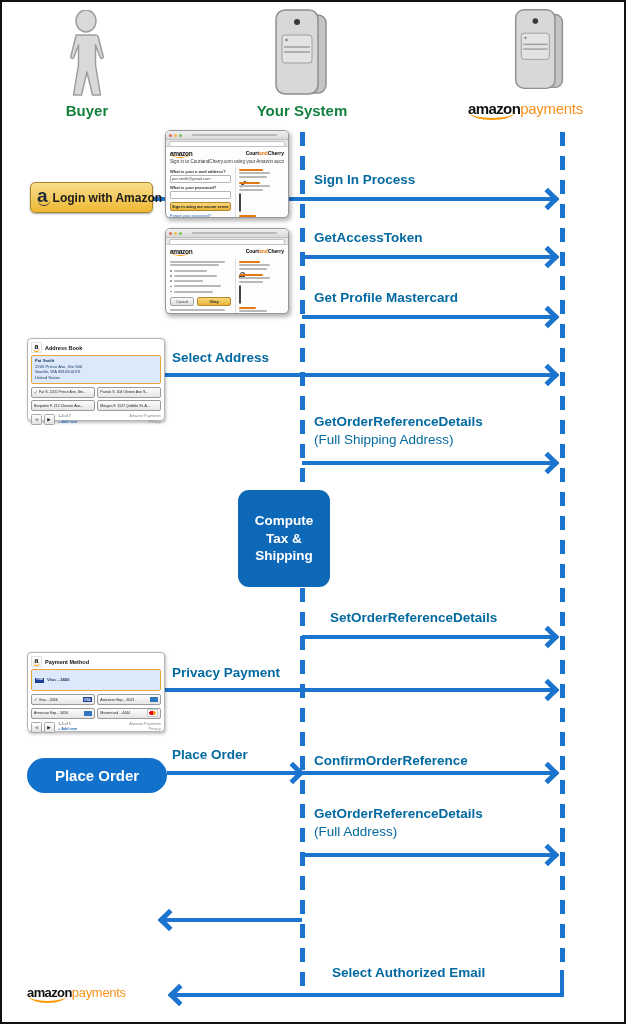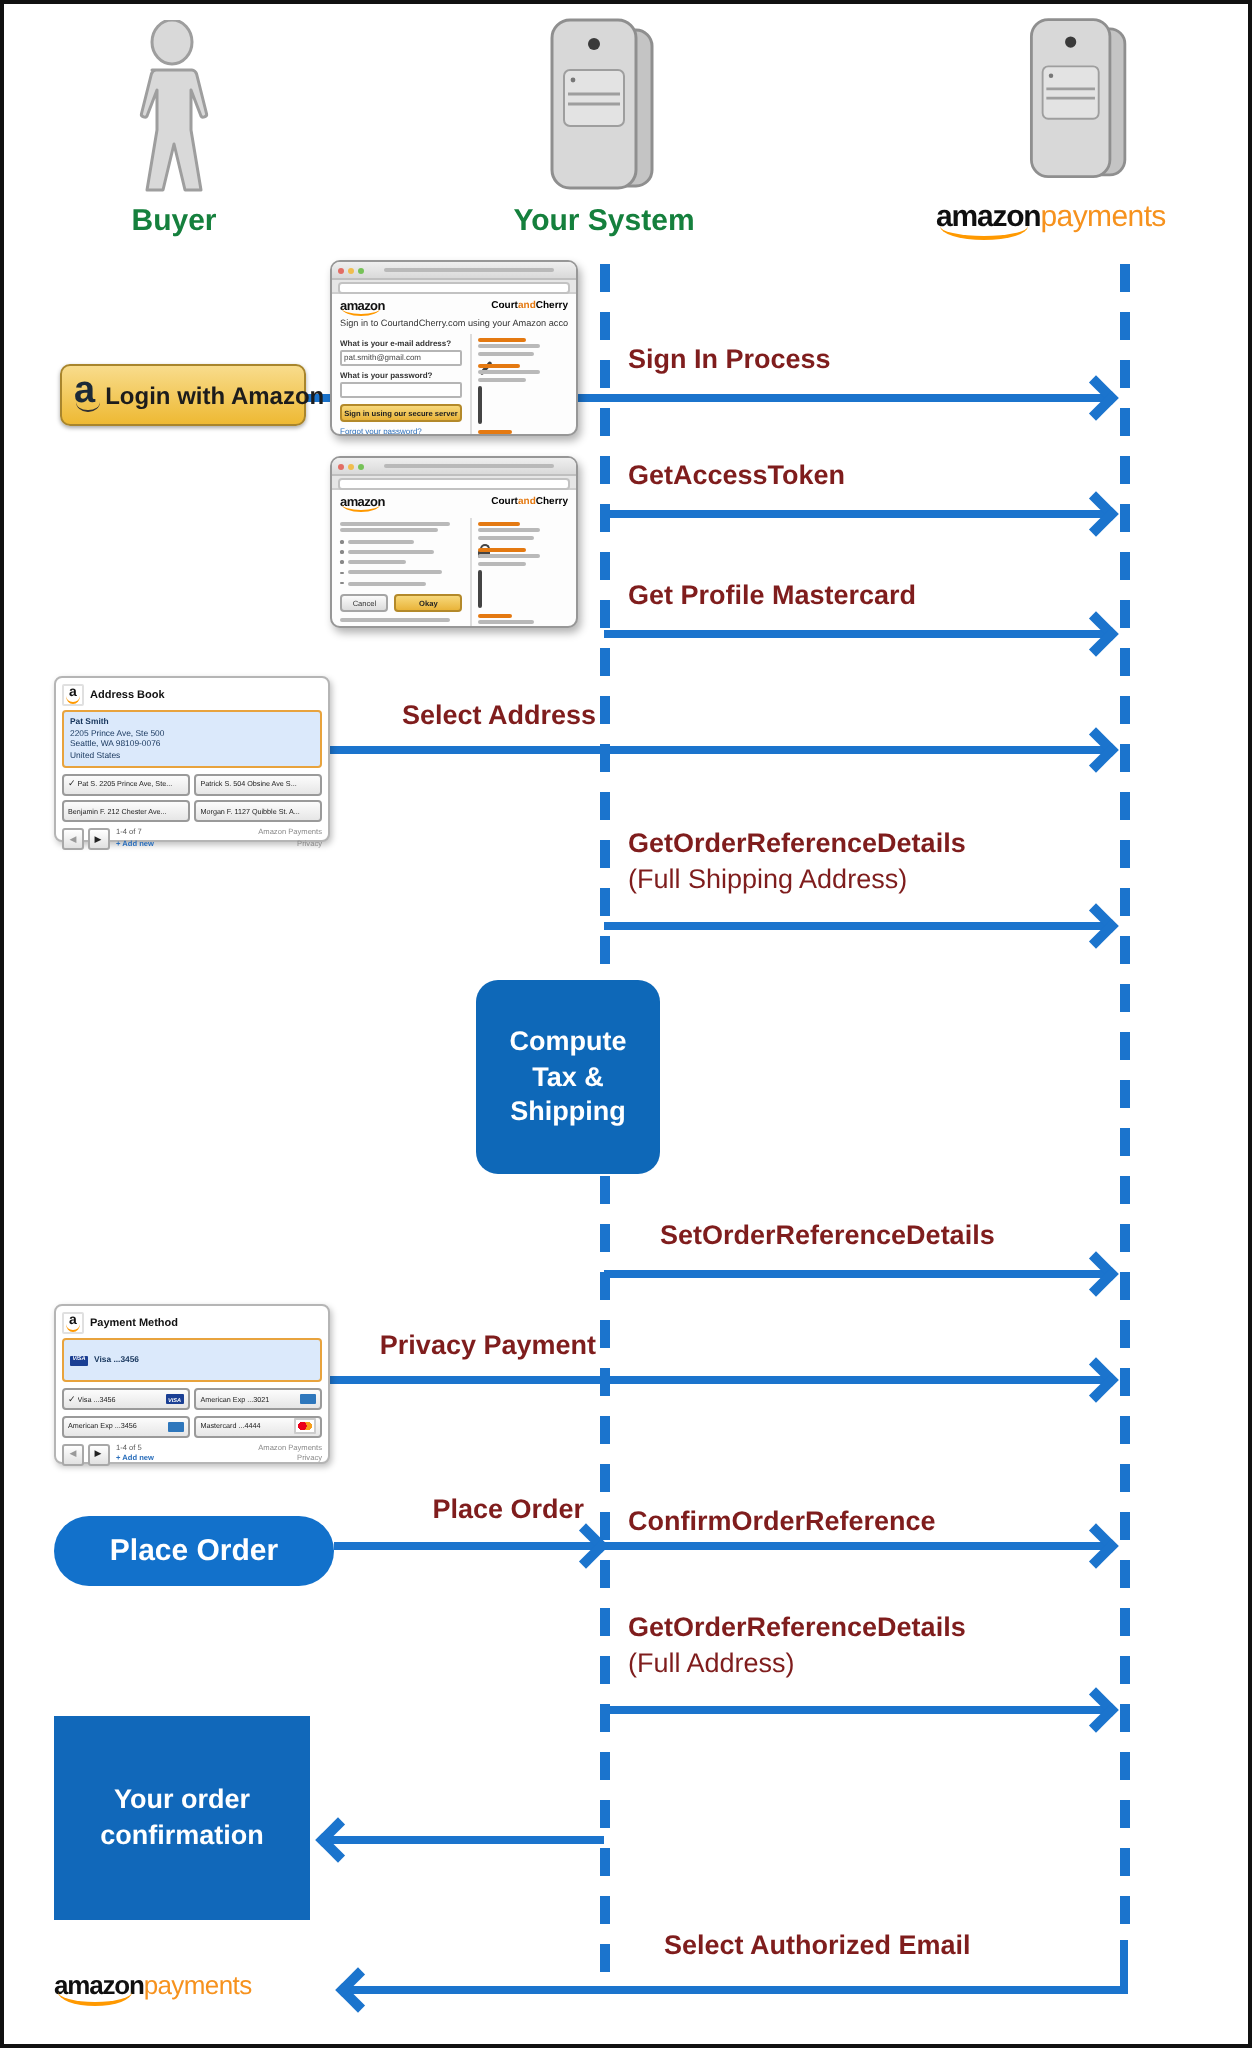--- a/index.html
+++ b/index.html
@@ -20,23 +20,23 @@
 
   
   .lifeline{position:absolute;width:5px;z-index:1;
      background:repeating-linear-gradient(to bottom,#1b74cd 0 14px,transparent 14px 24px);}
   .line{position:absolute;height:4px;background:#1b74cd;z-index:1;}
   .vline{position:absolute;width:4px;background:#1b74cd;z-index:1;}
   .hr,.hl{position:absolute;width:16px;height:16px;box-sizing:border-box;
      border-top:5px solid #1b74cd;border-right:5px solid #1b74cd;z-index:1;}
   .hr{transform:rotate(45deg);}
   .hl{transform:rotate(-135deg);}
-  .msg{position:absolute;font-size:13.5px;font-weight:bold;color:#7f1d1d;z-index:2;white-space:nowrap;}
+  .msg{position:absolute;font-size:13.5px;font-weight:bold;color:#0369a1;z-index:2;white-space:nowrap;}
   .msg.sub{font-weight:normal;}
-  .msg.ctr{text-align:right;}
+  .msg.ctr{text-align:left;}
 
   
   .bluebox{position:absolute;background:#0f6cc0;color:#fff;font-weight:bold;z-index:3;
      display:flex;align-items:center;justify-content:center;text-align:center;
      white-space:pre-line;line-height:1.3;}
   #compute-box{border-radius:11px;font-size:13.5px;background:#0e68b8;}
   #place-order-btn{border-radius:17.5px;font-size:15px;background:#1271cb;cursor:pointer;}
   #order-confirm-box{font-size:13.5px;background:#1168ba;}
 
   
@@ -225,22 +225,20 @@
   <div class="line" style="left:158px;top:916px;width:142px;"></div>
   <div class="hl" style="left:159px;top:910px;"></div>
 
   <div class="vline" style="left:558px;top:968px;height:27px;"></div>
   <div class="line" style="left:168px;top:991px;width:394px;"></div>
   <div class="hl" style="left:169px;top:985px;"></div>
   <div class="msg" style="left:330px;top:963px;">Select Authorized Email</div>
 
   <div class="bluebox" id="place-order-btn" style="left:25px;top:756px;width:140px;height:35px;">Place Order</div>
 
-  <div class="bluebox" id="order-confirm-box" style="left:25px;top:856px;width:128px;height:102px;">Your order
-confirmation</div>
 
   <div id="login-btn">
     <span class="alogo">a</span>
     <span class="llabel">Login with Amazon</span>
   </div>
 
   <div class="bwin" style="top:128px;height:88px;">
     <div class="titlebar">
       <span class="dot r"></span>
       <span class="dot y"></span>

